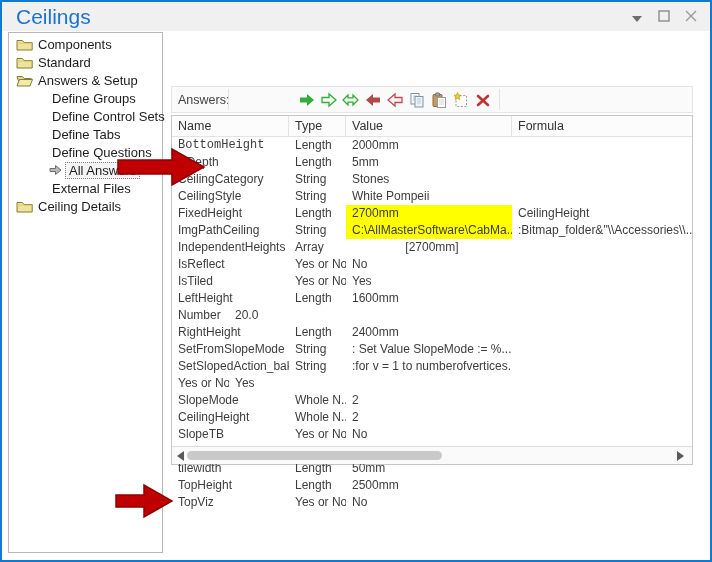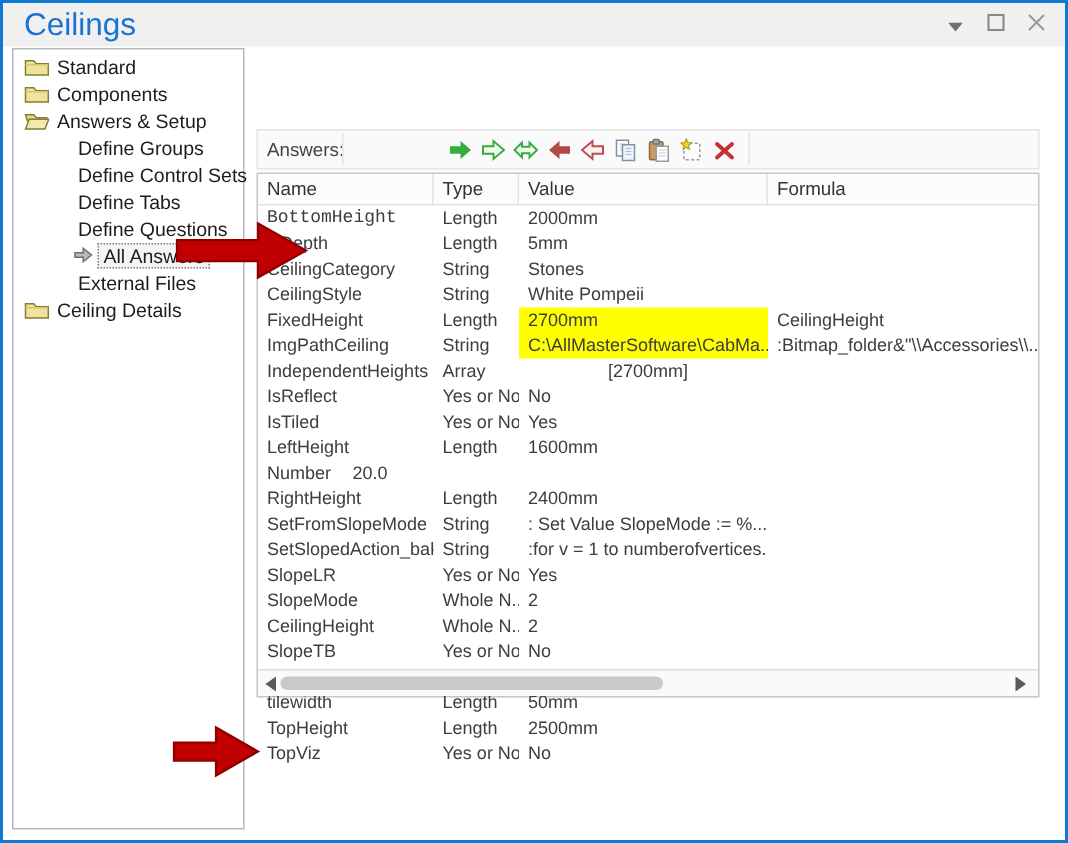--- a/index.html
+++ b/index.html
@@ -84,30 +84,30 @@
 </div>
 
 <div id="tree-panel">
     <div class="tree-item lvl0">
       <span class="ticon">
         <svg width="17" height="14" viewBox="0 0 17 14">
           <path d="M1,3.5 h5.4 l1.8,2 h8 v7.5 h-15.2 z" fill="#efe29a" stroke="#827f33" stroke-width="1"></path>
           <path d="M1,6.2 h15.2" stroke="#d8c86a" stroke-width="1"></path>
         </svg>
       </span>
-      <span class="tlabel">Standard</span>
+      <span class="tlabel">Components</span>
     </div>
     <div class="tree-item lvl0">
       <span class="ticon">
         <svg width="17" height="14" viewBox="0 0 17 14">
           <path d="M1,3.5 h5.4 l1.8,2 h8 v7.5 h-15.2 z" fill="#efe29a" stroke="#827f33" stroke-width="1"></path>
           <path d="M1,6.2 h15.2" stroke="#d8c86a" stroke-width="1"></path>
         </svg>
       </span>
-      <span class="tlabel">Components</span>
+      <span class="tlabel">Standard</span>
     </div>
     <div class="tree-item lvl0">
       <span class="ticon">
         <svg width="17" height="14" viewBox="0 0 17 14">
           <path d="M1,3.5 h5.4 l1.8,2 h7 v2 h-13 z" fill="#e6d98e" stroke="#827f33" stroke-width="1"></path>
           <path d="M3.5,6.5 h13 l-2.5,6.5 h-13 z" fill="#f3e9ad" stroke="#827f33" stroke-width="1"></path>
         </svg>
       </span>
       <span class="tlabel">Answers &amp; Setup</span>
     </div>
@@ -290,21 +290,20 @@
         <div class="td" style="width: 166px;">:  Set Value SlopeMode := %...</div>
         <div class="td" style="width: 180px;"></div>
       </div>
       <div class="trow">
         <div class="td" style="width: 117px;">SetSlopedAction_bak</div>
         <div class="td" style="width: 57px;">String</div>
         <div class="td" style="width: 166px;">:for v = 1 to numberofvertices...</div>
         <div class="td" style="width: 180px;"></div>
       </div>
       <div class="trow">
-        <div class="td" style="width: 117px;">SlopeLR</div>
         <div class="td" style="width: 57px;">Yes or No</div>
         <div class="td" style="width: 166px;">Yes</div>
         <div class="td" style="width: 180px;"></div>
       </div>
       <div class="trow">
         <div class="td" style="width: 117px;">SlopeMode</div>
         <div class="td" style="width: 57px;">Whole N...</div>
         <div class="td" style="width: 166px;">2</div>
         <div class="td" style="width: 180px;"></div>
       </div>

